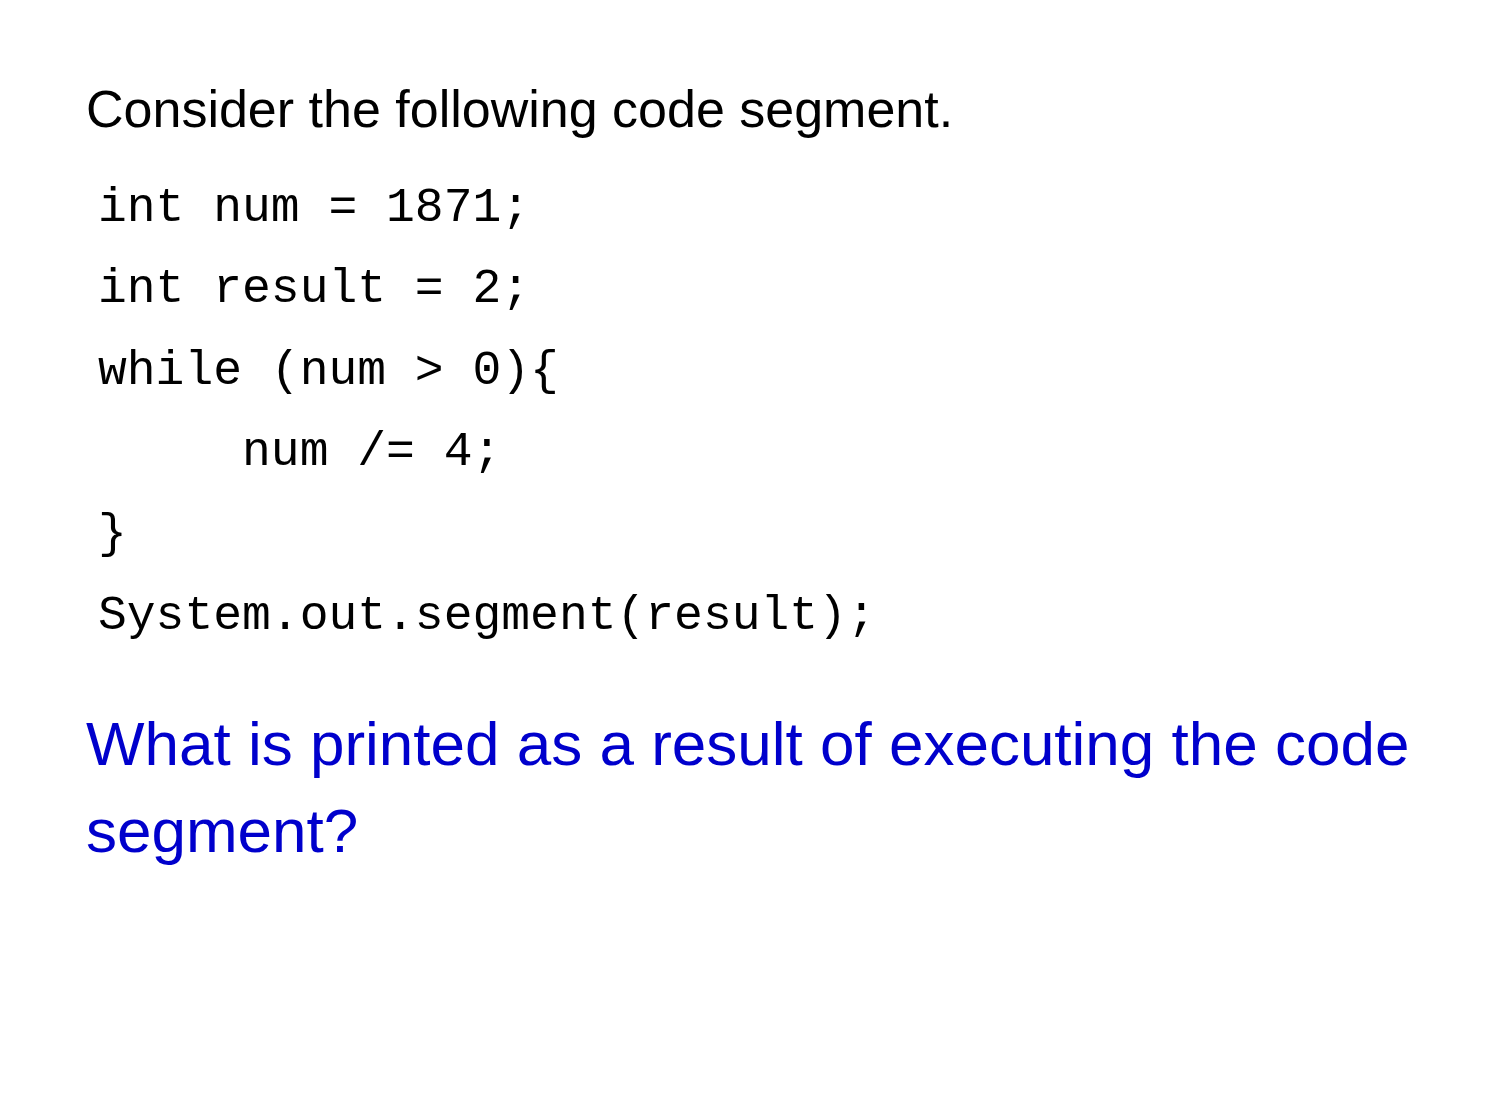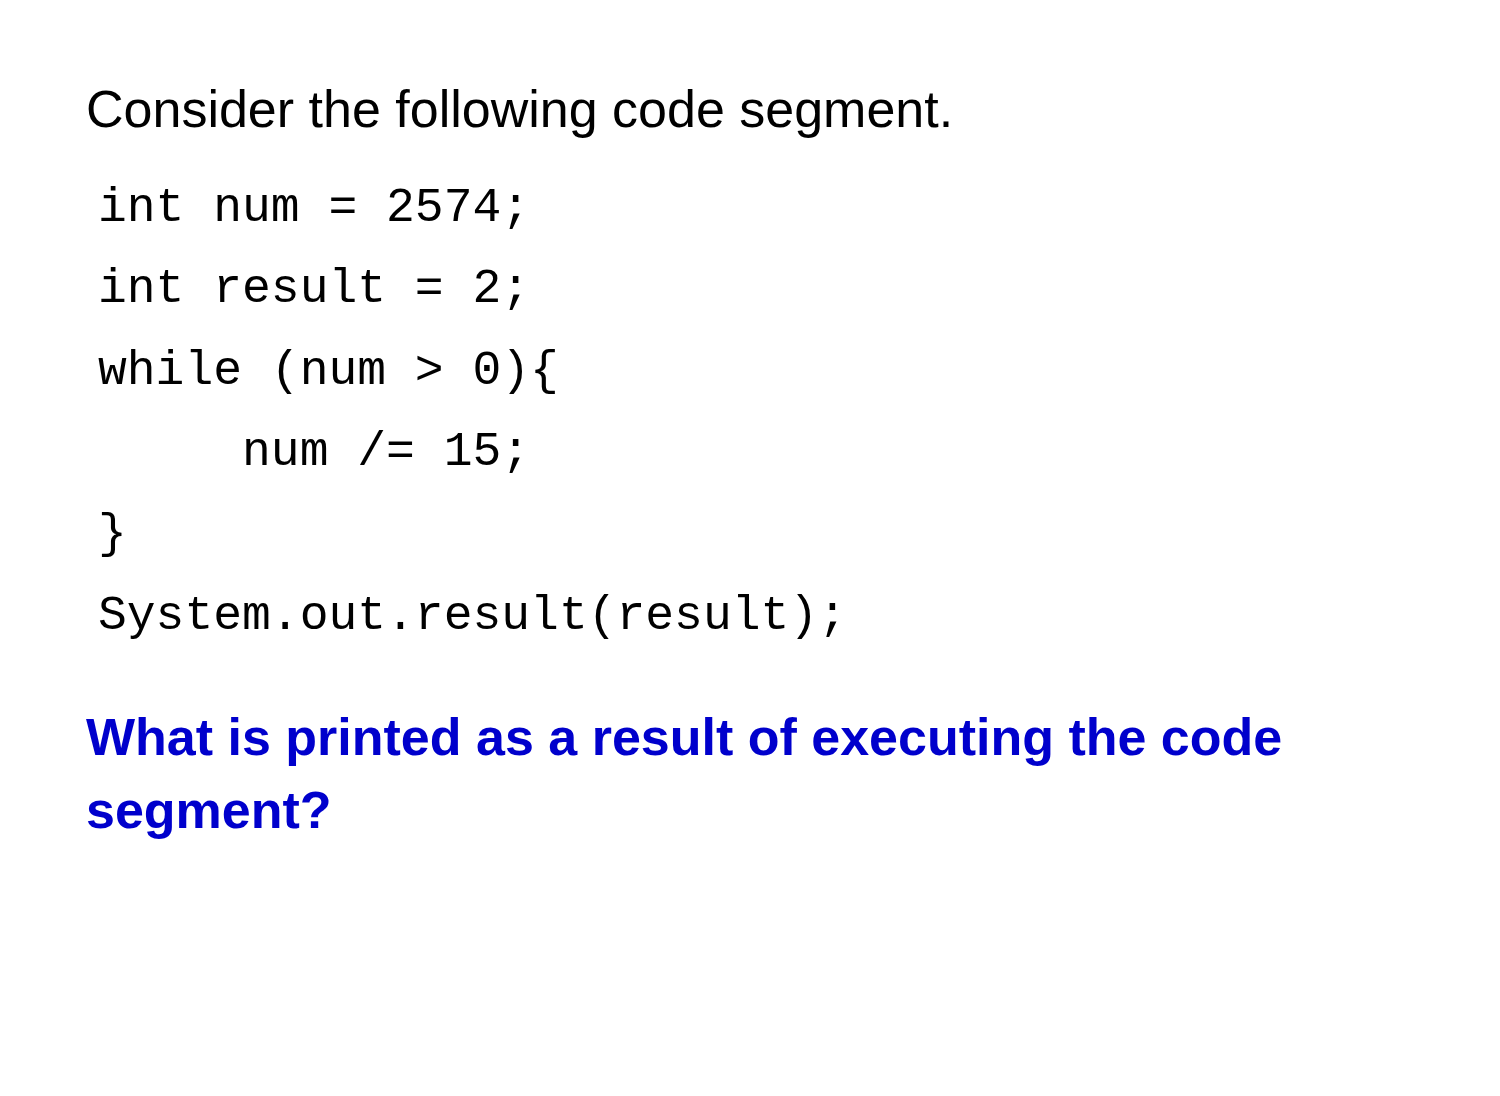--- a/index.html
+++ b/index.html
@@ -32,34 +32,34 @@
       line-height: 1.45;
       margin-bottom: 10px;
     }
 
     .code-line {
       display: block;
       white-space: pre;
     }
 
     .question-text {
-      font-size: 52px;
-      font-weight: 700;
+      font-size: 62px;
+      font-weight: 400;
       color: #0000cc;
       margin-top: 50px;
       line-height: 1.4;
     }
   </style>
 </head>
 <body>
 
 <p class="intro-text">Consider the following code segment.</p>
 
 <div class="code-block">
-  <span class="code-line">int num = 2574;</span>
+  <span class="code-line">int num = 1871;</span>
   <span class="code-line">int result = 2;</span>
   <span class="code-line">while (num &gt; 0){</span>
-  <span class="code-line">     num /= 15;</span>
+  <span class="code-line">     num /= 4;</span>
   <span class="code-line">}</span>
-  <span class="code-line">System.out.result(result);</span>
+  <span class="code-line">System.out.segment(result);</span>
 </div>
 
 <p class="question-text">What is printed as a result of executing the code segment?</p>
 
 </body></html>

